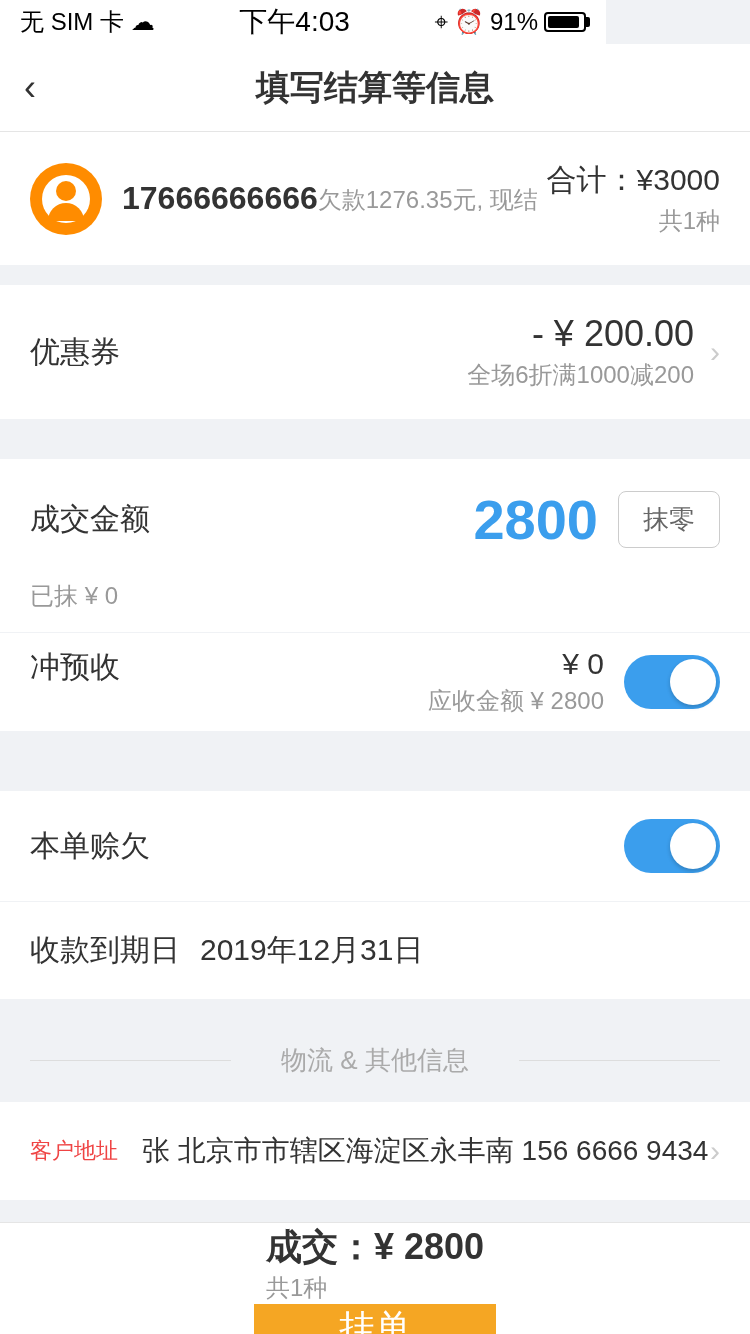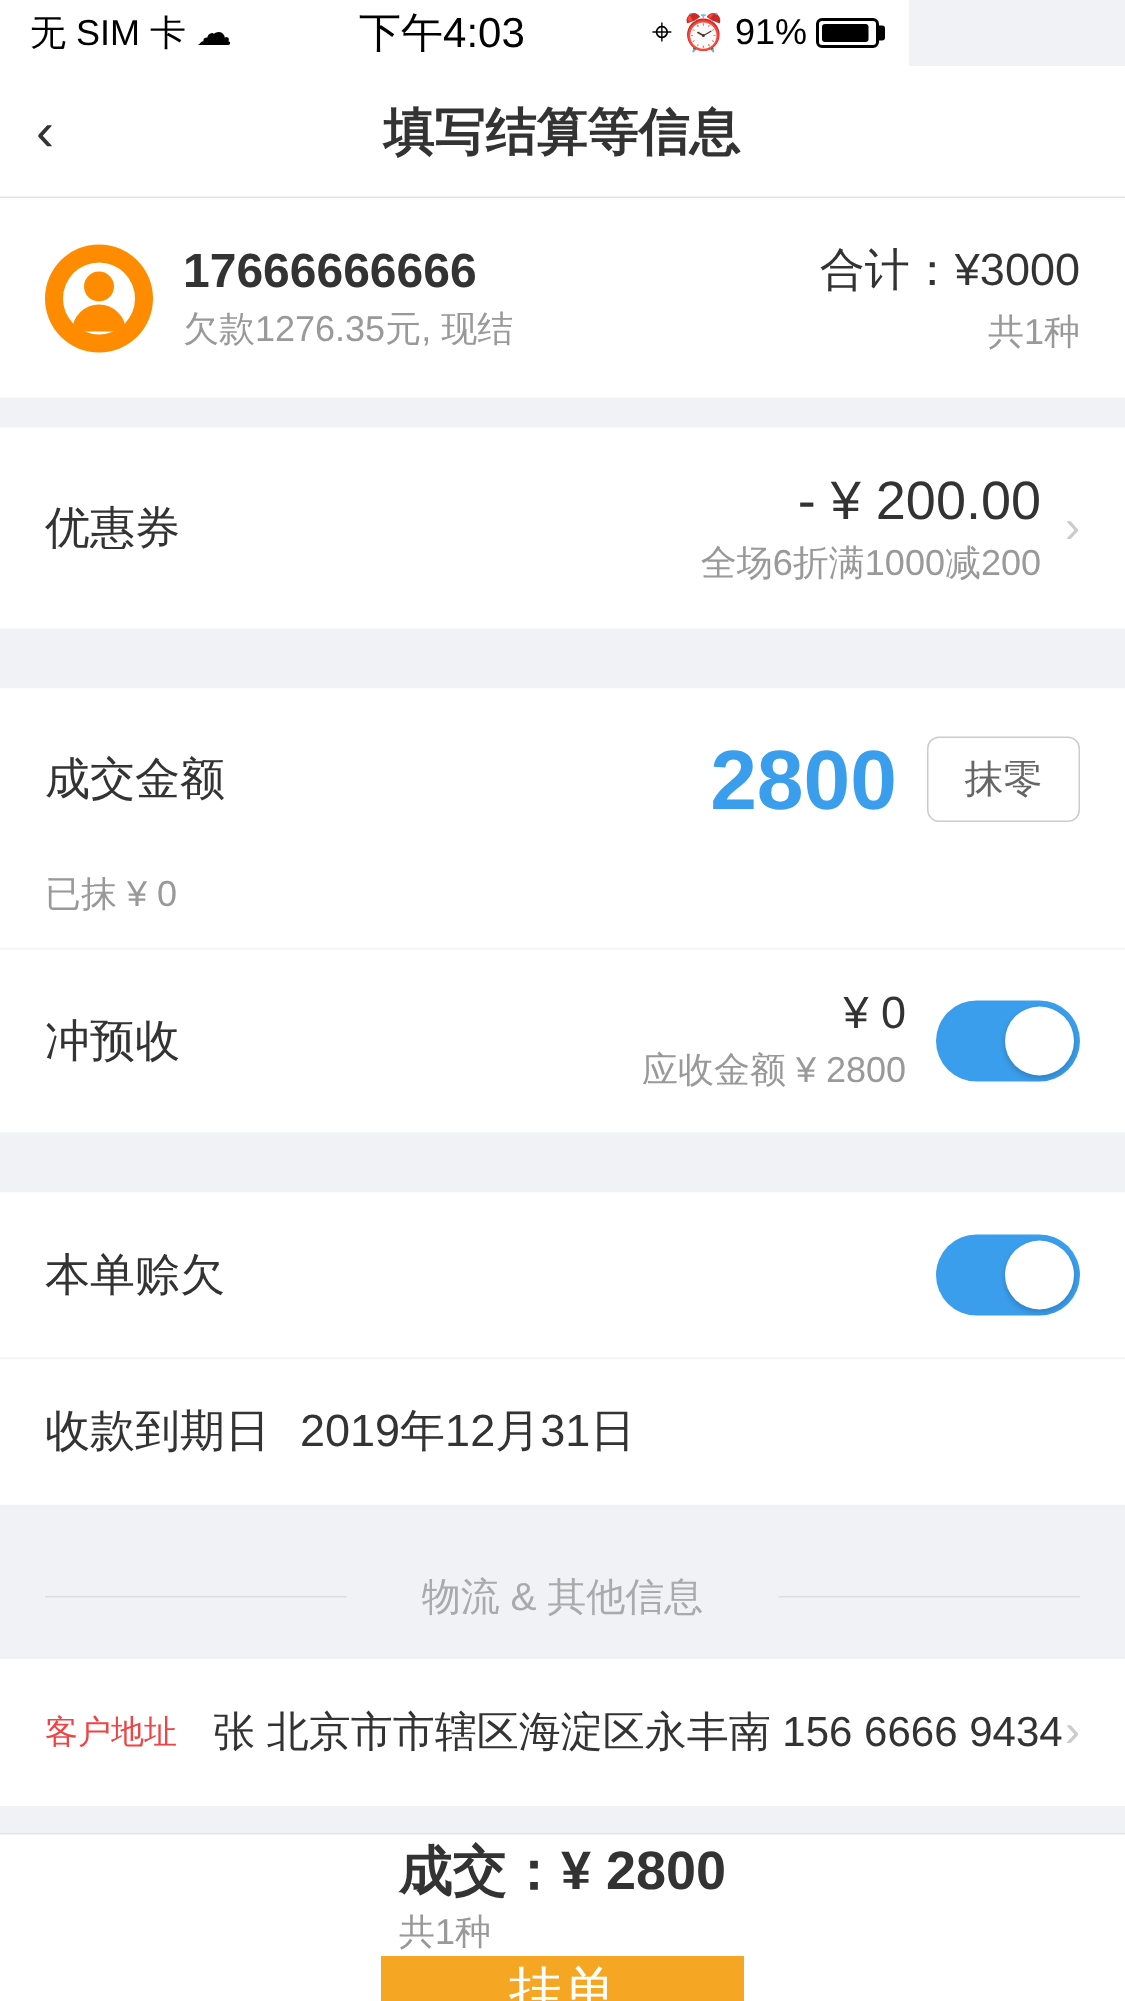--- a/index.html
+++ b/index.html
@@ -82,20 +82,21 @@
 
     
     .content {
       width: 750px;
       padding-bottom: 120px;
     }
 
     
     .card {
       background: #fff;
+      margin-bottom: 20px;
     }
 
     
     .customer-row {
       background: #fff;
       padding: 28px 30px;
       display: flex;
       align-items: center;
       justify-content: space-between;
       margin-bottom: 20px;
@@ -132,21 +133,21 @@
       content: '';
       position: absolute;
       bottom: 2px;
       left: 50%;
       transform: translateX(-50%);
       width: 36px;
       height: 18px;
       background: #ff8c00;
       border-radius: 18px 18px 0 0;
     }
-    .customer-info { display: flex; flex-direction: column; }
+    .customer-info { display: flex; flex-direction: row; }
     .customer-phone { font-size: 32px; font-weight: 600; color: #333; }
     .customer-debt { font-size: 24px; color: #999; margin-top: 4px; }
     .customer-right { text-align: right; }
     .total-amount { font-size: 30px; color: #333; font-weight: 500; }
     .total-count { font-size: 24px; color: #999; margin-top: 4px; }
 
     
     .coupon-row {
       background: #fff;
       padding: 28px 30px;
@@ -188,23 +189,23 @@
       font-size: 26px;
       color: #666;
       background: #fff;
       cursor: pointer;
     }
     .deal-sub { font-size: 24px; color: #999; padding: 0 30px 20px; }
 
     
     .charge-row {
       background: #fff;
-      padding: 26px 30px;
-      display: flex;
-      align-items: center;
+      padding: 14px 30px;
+      display: flex;
+      align-items: flex-start;
       justify-content: space-between;
       border-top: 1px solid #f0f2f5;
     }
     .charge-label { font-size: 30px; color: #333; }
     .charge-right { display: flex; align-items: center; gap: 20px; }
     .charge-amount { text-align: right; }
     .charge-value { font-size: 30px; color: #333; font-weight: 500; }
     .charge-sub { font-size: 24px; color: #999; margin-top: 4px; }
 
     

